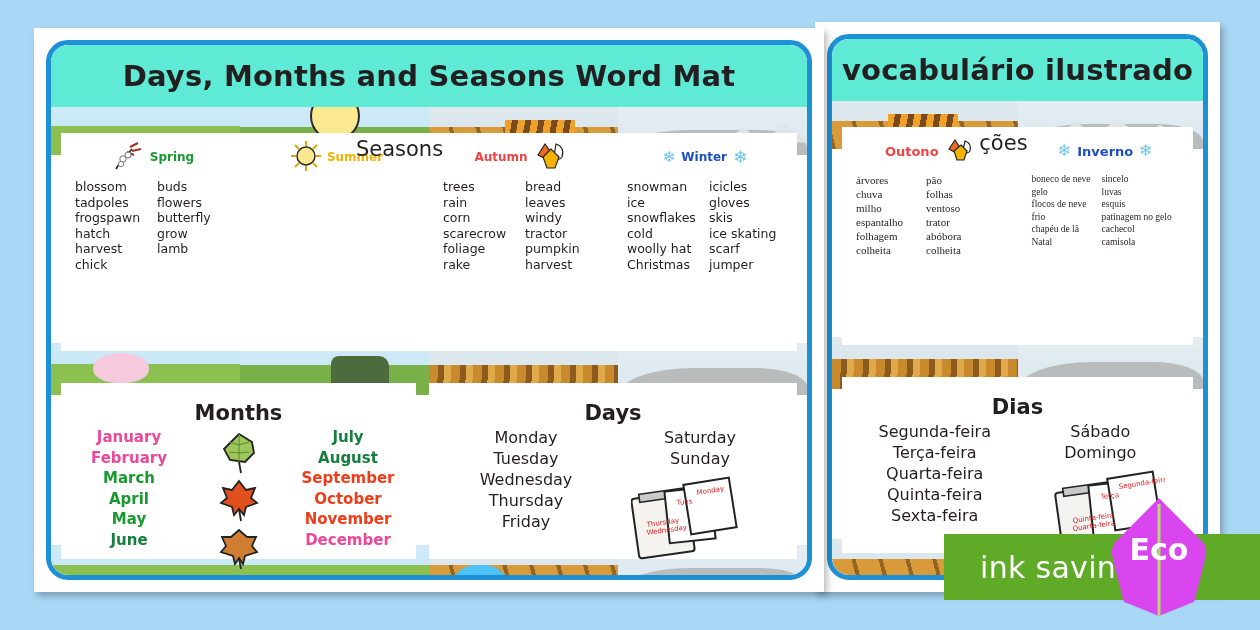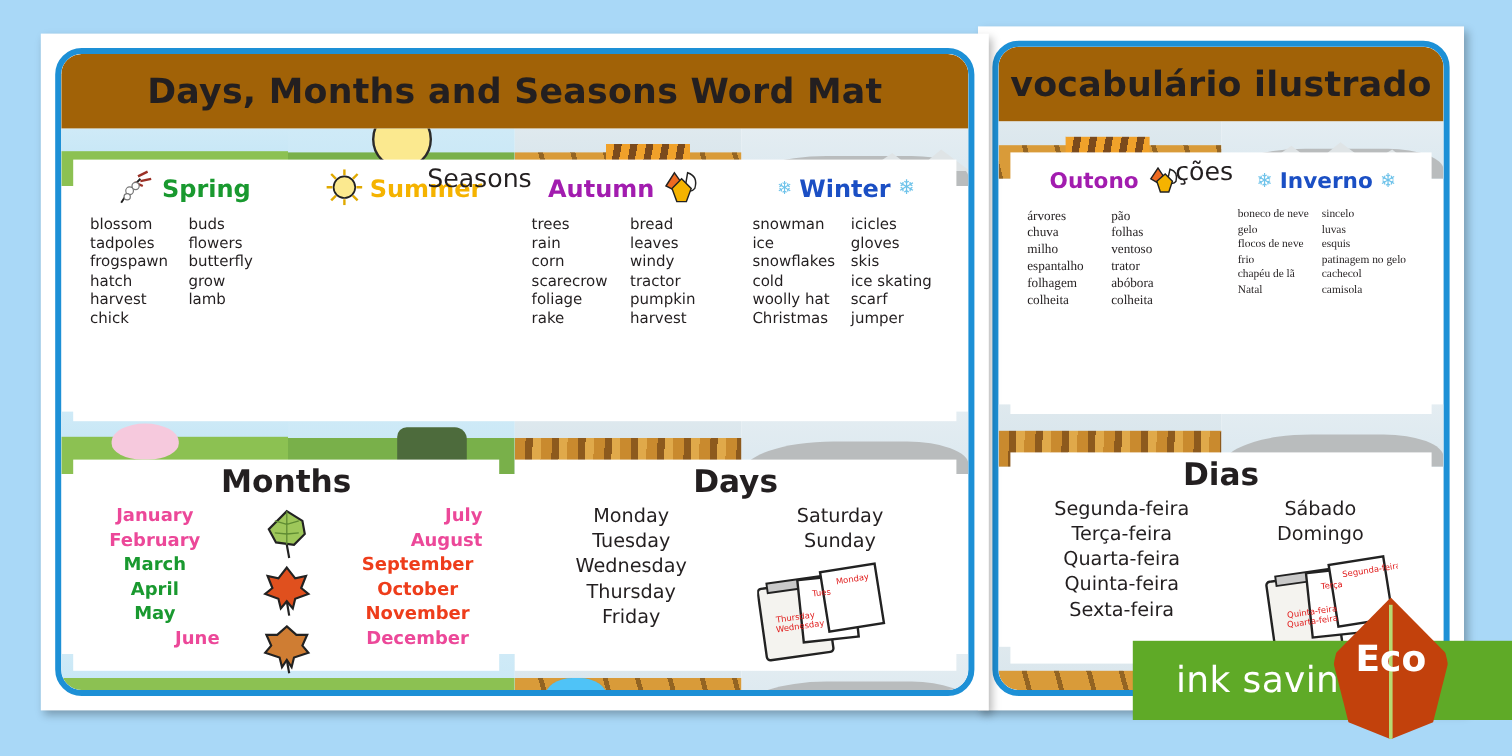--- a/index.html
+++ b/index.html
@@ -22,21 +22,21 @@
     position:absolute;inset:0;margin:12px;
     border:5px solid #1d90d6;border-radius:22px;
     background:#ffffff;overflow:hidden;
   }
   .mat-inner{position:absolute;inset:0;overflow:hidden;border-radius:17px;}
 
   
   .titlebar{
     position:absolute;left:0;right:0;top:0;height:62px;
     display:flex;align-items:center;justify-content:center;
-    background:#a16207;z-index:6;
+    background:#5eead4;z-index:6;
   }
   .titlebar h1{
     margin:0;font-size:29px;font-weight:700;color:#231f20;
     letter-spacing:.2px;white-space:nowrap;
   }
 
   
   .scenery{position:absolute;left:0;right:0;display:flex;z-index:1;}
   .scenery .q{position:relative;flex:1;overflow:hidden;}
   .sky-spring{background:linear-gradient(#cfeaf7,#bfe4f5);}
@@ -73,53 +73,53 @@
   .grassmark:after{content:"";position:absolute;left:18%;top:35%;width:26px;height:6px;
      background:repeating-linear-gradient(90deg,#5f8c33 0 2px,transparent 2px 5px);}
 
   
   .panel{position:absolute;background:#fff;z-index:4;}
   .panel.seasons{left:10px;right:10px;top:88px;height:218px;}
   .panel.months{left:10px;top:338px;width:355px;height:176px;}
   .panel.days{left:378px;right:10px;top:338px;height:176px;}
 
   .panel h2{
-    margin:0;padding:4px 0 2px;text-align:center;
-    font-size:26px;font-weight:700;color:#231f20;
+    margin:0;padding:18px 0 2px;text-align:center;
+    font-size:21px;font-weight:700;color:#231f20;
   }
 
   
   .seasons-grid{display:flex;height:100%;padding-top:2px;box-sizing:border-box;}
   .season{flex:1;position:relative;padding:0 6px;box-sizing:border-box;}
   .season-head{display:flex;align-items:center;justify-content:center;gap:6px;height:44px;}
-  .season-name{font-size:20px;font-weight:700;white-space:nowrap;}
+  .season-name{font-size:12px;font-weight:700;white-space:nowrap;}
   .c-spring{color:#19992f;}
   .c-summer{color:#f5b300;}
-  .c-autumn{color:#a21caf;}
+  .c-autumn{color:#ef4444;}
   .c-winter{color:#1b4fc4;}
   .word-cols{display:flex;gap:6px;padding-left:8px;}
   .word-cols ul{list-style:none;margin:0;padding:0;}
   .word-cols li{font-size:12.5px;line-height:15.5px;color:#231f20;white-space:nowrap;}
   .wc-a{min-width:76px;}
   .wc-b{min-width:76px;}
 
   
   .seasons-label{
     position:absolute;left:46%;top:4px;transform:translateX(-50%);
     font-size:21px;font-weight:400;color:#231f20;z-index:5;
   }
 
   
   .months-body{display:flex;justify-content:space-between;align-items:flex-start;
      padding:0 14px;box-sizing:border-box;}
   .months-col{width:108px;text-align:center;}
   .months-col div{font-size:15px;line-height:20.5px;font-weight:700;}
   .m-blue{color:#ec4899;}
   .m-green{color:#19992f;}
-  .m-yellow{color:#ec4899;text-align:right;}
+  .m-yellow{color:#15803d;}
   .m-orange{color:#ee3d1b;}
   .leafstack{width:70px;display:flex;flex-direction:column;align-items:center;gap:0px;
      margin-top:4px;}
 
   
   .days-body{display:flex;padding:0 10px;box-sizing:border-box;position:relative;}
   .days-col{flex:1;text-align:center;}
   .days-col div{font-size:16px;line-height:21px;color:#231f20;}
   .notepad{position:absolute;right:56px;top:46px;width:110px;height:86px;}
 
@@ -135,36 +135,36 @@
      background:#4fc3f7;border-radius:50%;}
 
   .eco{
     position:absolute;right:0;bottom:30px;height:66px;z-index:30;
     background:#5faa27;display:flex;align-items:center;
     padding:0 10px 0 36px;box-sizing:border-box;width:316px;
   }
   .eco .eco-txt{color:#fff;font-size:30px;letter-spacing:.3px;}
   .eco-leaf{
     position:absolute;right:52px;bottom:-16px;width:98px;height:118px;
-    background:#c2410c;border-radius:50% 50% 50% 50% / 62% 62% 38% 38%;
+    background:#d946ef;border-radius:50% 50% 50% 50% / 62% 62% 38% 38%;
     clip-path:polygon(50% 0,100% 42%,86% 88%,50% 100%,14% 88%,0 42%);
     display:flex;align-items:center;justify-content:center;
   }
   .eco-leaf span{color:#fff;font-size:30px;font-weight:700;position:relative;top:-8px;}
   .eco-leaf:before{content:"";position:absolute;left:50%;top:6px;width:3px;height:118px;
      background:#b6da72;transform:translateX(-50%);}
 
   
   .pt .titlebar h1{font-size:29px;}
   .pt .panel.seasons{left:10px;right:10px;top:88px;height:218px;}
   .pt .word-cols li{font-size:11px;line-height:14px;}
   .pt .wc-a,.pt .wc-b{min-width:64px;font-family:Liberation Serif, serif;}
   .pt .panel.days{left:10px;right:10px;top:338px;height:176px;}
   .pt .days-col div{font-size:16px;line-height:21px;}
-  .pt .season-name{font-size:18px;}
+  .pt .season-name{font-size:13px;}
   .pt-small li{font-size:9.5px !important;line-height:12.5px !important;}
 
   
   .ico{display:inline-block;line-height:1;}
   .snow{color:#6fc3ea;}
 </style>
 </head>
 <body>
 
 <div class="stage">

